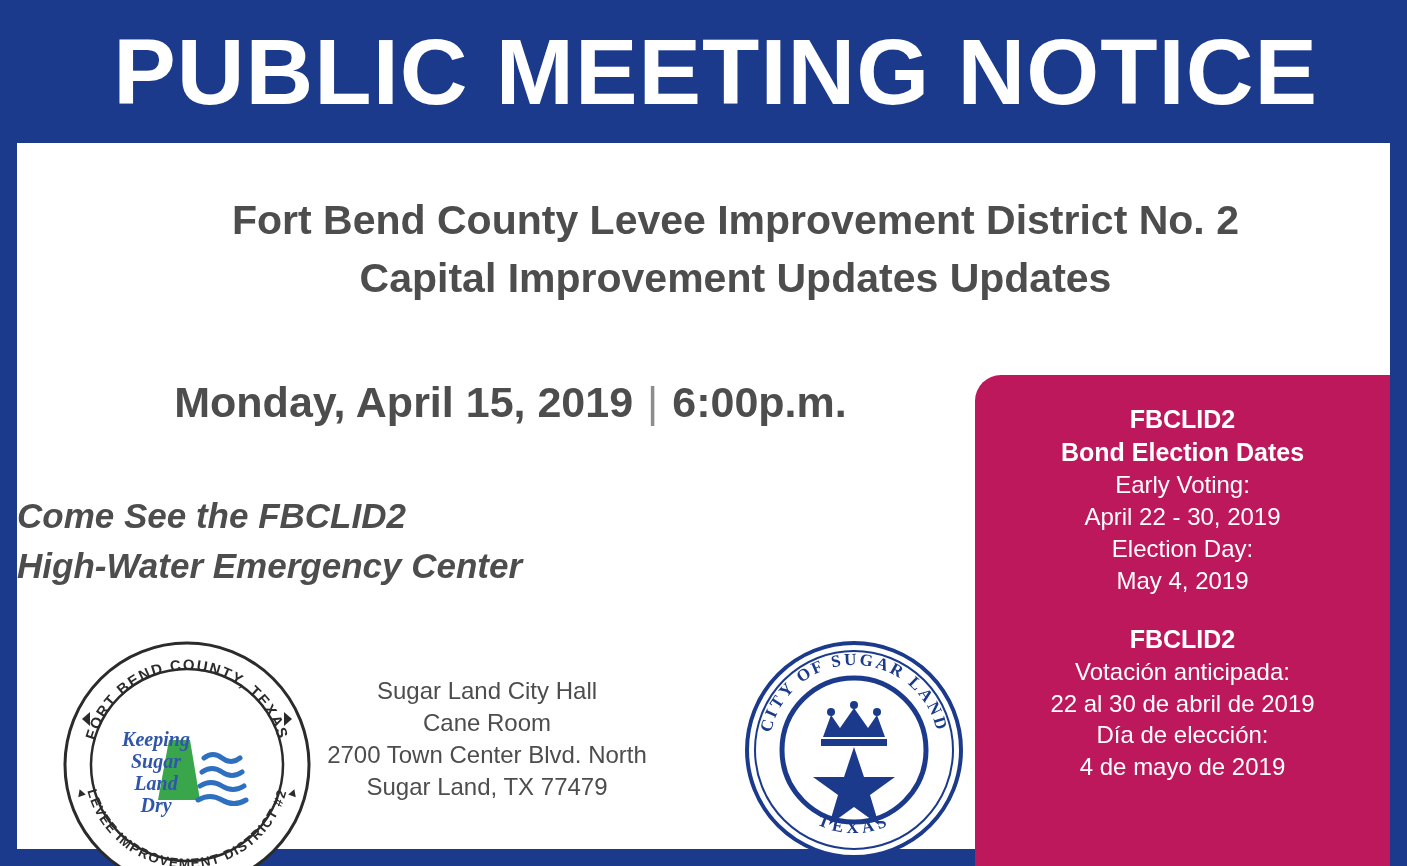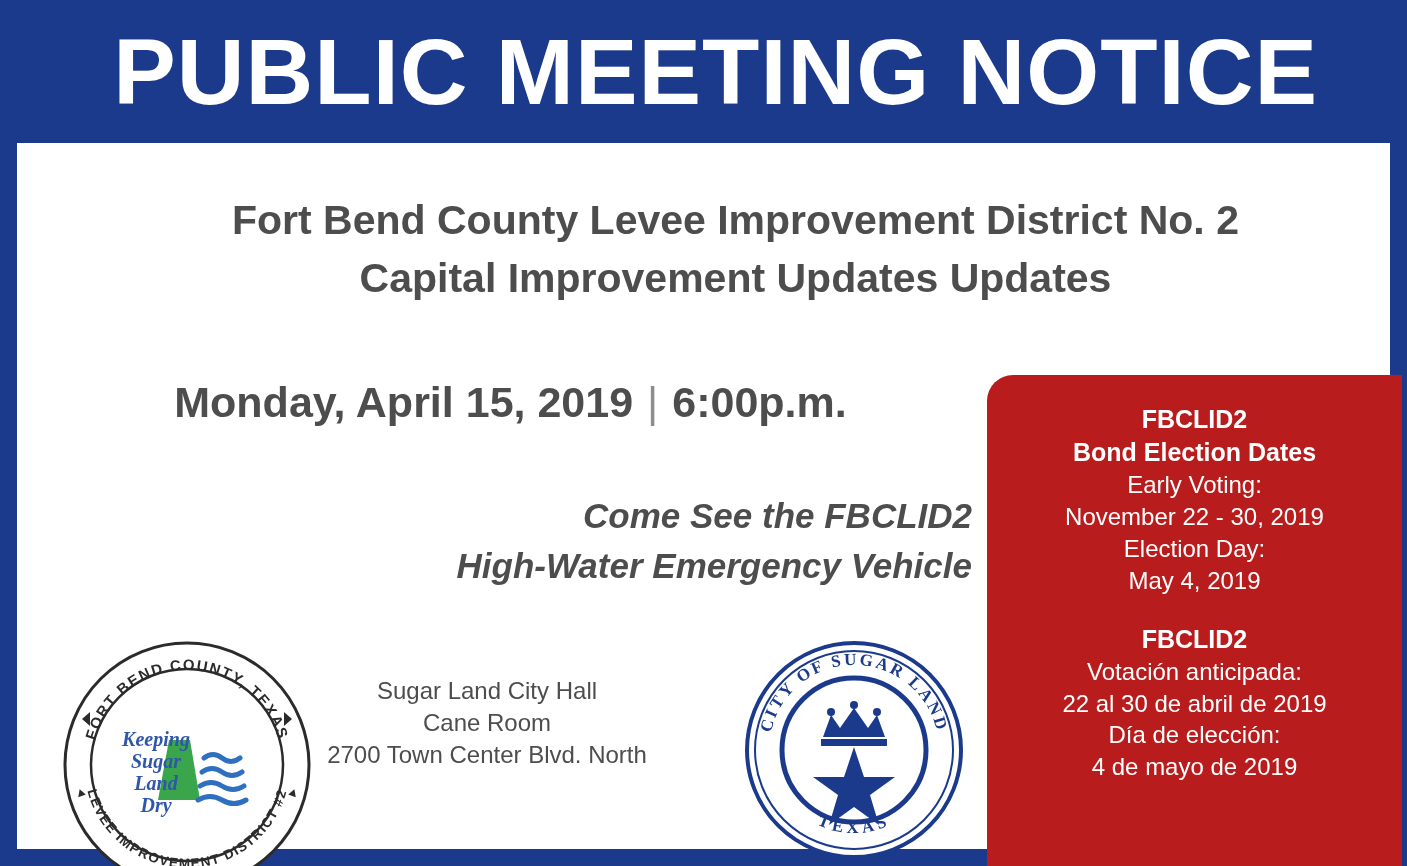--- a/index.html
+++ b/index.html
@@ -84,21 +84,21 @@
     padding: 0 14px;
     color: #8d8d8d;
     font-weight: normal;
   }
   
   .come-see {
     position: absolute;
     left: 0;
     top: 348px;
     width: 955px;
-    text-align: right;
+    text-align: left;
     color: #4d4d4d;
     font-style: italic;
     font-weight: bold;
     font-size: 35px;
     line-height: 1.42;
   }
   
   .address-block {
     position: absolute;
     left: 240px;
@@ -109,27 +109,26 @@
     font-size: 24px;
     line-height: 1.34;
   }
   
   .side-panel {
     position: absolute;
     left: 975px;
     top: 375px;
     width: 415px;
     height: 491px;
-    background: #b91c1c;
+    background: #be185d;
     border-top-left-radius: 26px;
     color: #ffffff;
     text-align: center;
     box-sizing: border-box;
     padding: 28px 12px 0 12px;
-    margin-left: 12px;
   }
   .sp-heading {
     font-weight: bold;
     font-size: 25px;
     line-height: 1.32;
   }
   .sp-line {
     font-size: 24px;
     line-height: 1.33;
   }
@@ -172,21 +171,21 @@
       <div class="title-line">Fort Bend County Levee Improvement District No. 2</div>
       <div class="title-line">Capital Improvement Updates Updates</div>
     </div>
 
     <div class="date-block">
       <span>Monday, April 15, 2019</span><span class="date-sep">|</span><span>6:00p.m.</span>
     </div>
 
     <div class="come-see">
       <div>Come See the FBCLID2</div>
-      <div>High-Water Emergency Vehicle</div>
+      <div>High-Water Emergency Center</div>
     </div>
 
     <div class="lid-seal">
       <svg viewBox="0 0 250 250" width="250" height="250" xmlns="http://www.w3.org/2000/svg">
         <defs>
           <path id="arcTop" d="M 30,125 A 95,95 0 0 1 220,125" fill="none"></path>
           <path id="arcBottom" d="M 22,125 A 103,103 0 0 0 228,125" fill="none"></path>
         </defs>
         <circle cx="125" cy="125" r="122" fill="#ffffff" stroke="#2b2b2b" stroke-width="3"></circle>
         <circle cx="125" cy="125" r="96" fill="#ffffff" stroke="#2b2b2b" stroke-width="2.5"></circle>
@@ -215,20 +214,21 @@
           <text x="94" y="150" font-size="20">Land</text>
           <text x="94" y="172" font-size="20">Dry</text>
         </g>
       </svg>
     </div>
 
     <div class="address-block">
       <div>Sugar Land City Hall</div>
       <div>Cane Room</div>
       <div>2700 Town Center Blvd. North</div>
+      <div>Sugar Land, TX 77479</div>
     </div>
 
     <div class="sl-seal">
       <svg viewBox="0 0 218 218" width="218" height="218" xmlns="http://www.w3.org/2000/svg">
         <defs>
           <path id="slTop" d="M 24,109 A 85,85 0 0 1 194,109" fill="none"></path>
           <path id="slBot" d="M 26,109 A 83,83 0 0 0 192,109" fill="none"></path>
         </defs>
         <circle cx="109" cy="109" r="107" fill="#ffffff" stroke="#1b3a8c" stroke-width="4"></circle>
         <circle cx="109" cy="109" r="99" fill="#ffffff" stroke="#1b3a8c" stroke-width="2"></circle>
@@ -251,21 +251,21 @@
         <polygon points="109,106 119,136 150,136 125,154 134,184 109,166 84,184 93,154 68,136 99,136" fill="#1b3a8c"></polygon>
       </svg>
     </div>
 
   </div>
 
   <div class="side-panel">
     <div class="sp-heading">FBCLID2</div>
     <div class="sp-heading">Bond Election Dates</div>
     <div class="sp-line">Early Voting:</div>
-    <div class="sp-line">November 22 - 30, 2019</div>
+    <div class="sp-line">April 22 - 30, 2019</div>
     <div class="sp-line">Election Day:</div>
     <div class="sp-line">May 4, 2019</div>
     <div class="sp-gap"></div>
     <div class="sp-heading">FBCLID2</div>
     <div class="sp-line">Votación anticipada:</div>
     <div class="sp-line">22 al 30 de abril de 2019</div>
     <div class="sp-line">Día de elección:</div>
     <div class="sp-line">4 de mayo de 2019</div>
   </div>
 

